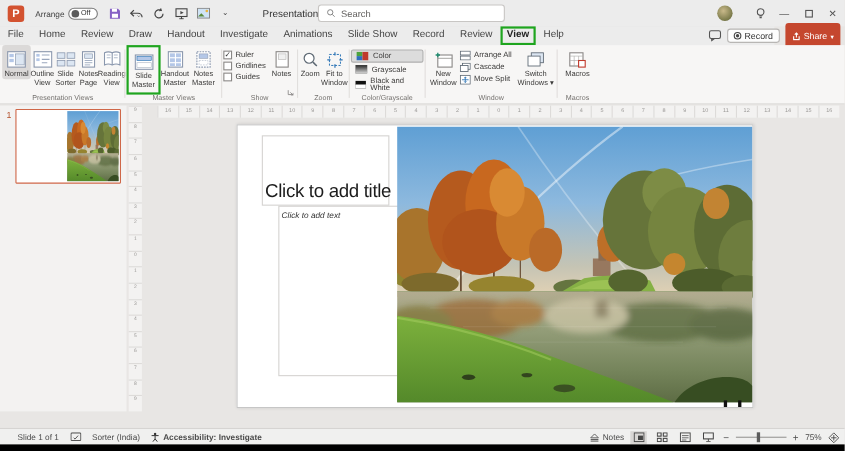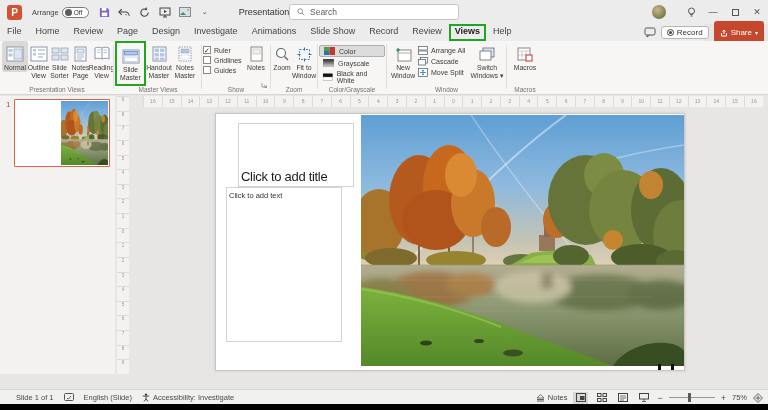--- a/index.html
+++ b/index.html
@@ -58,33 +58,33 @@
   .slide-num { position:absolute; left:6px; top:4px; font-size:8px; color:#b3512c; }
   .thumb { position:absolute; left:14px; top:3px; width:96px; height:68px; background:#fff; border:1.5px solid #cf6748; border-radius:1px; }
   .thumb svg { position:absolute; right:1px; top:1px; }
   .v-ruler { position:absolute; left:117px; top:0; width:12px; height:278px; background:#f3f2f1; display:flex; flex-direction:column; }
   .vnum { flex:1; font-size:4.5px; color:#9a9896; text-align:center; border-top:1px solid #dddbd9; line-height:1; padding-top:1px; }
   .h-ruler { position:absolute; left:143px; top:0; width:620px; height:11px; background:#f3f2f1; display:flex; align-items:center; }
   .hnum { flex:1; font-size:5px; color:#9a9896; text-align:center; border-left:1px solid #dddbd9; line-height:11px; }
 
   .slide { position:absolute; left:215px; top:17px; width:470px; height:258px; background:#fff; border:1px solid #c6c6c6; box-shadow:0 0 3px rgba(0,0,0,.12); }
   .ph-title { position:absolute; left:22px; top:9px; width:116px; height:64px; border:1px solid #d5d3d1; display:flex; align-items:flex-end; }
-  .ph-title span { font-size:13px; color:#1c1c1c; padding:0 1px 2px 2px; white-space:nowrap; letter-spacing:-0.3px; }
-  .ph-body { position:absolute; left:10px; top:73px; width:116px; height:155px; border:1px solid #d5d3d1; }
+  .ph-title span { font-size:17px; color:#1c1c1c; padding:0 1px 2px 2px; white-space:nowrap; letter-spacing:-0.3px; }
+  .ph-body { position:absolute; left:37px; top:73px; width:116px; height:155px; border:1px solid #d5d3d1;font-style:italic; }
   .ph-body span { font-size:7.5px; color:#333; display:block; padding:3px 0 0 2px; }
   .scene { position:absolute; right:0; top:1px; width:323px; height:251px; }
   .handle { position:absolute; width:3px; height:6px; background:#111; }
 
   .notes-bar { position:absolute; left:0; top:374px; width:768px; height:15px; background:#f0efee; border-top:1px solid #d8d6d4; }
   .notes-bar span { position:absolute; left:122px; top:3px; font-size:8px; color:#605e5c; }
 
   
   .statusbar { position:absolute; left:0; top:389px; width:768px; height:15px; background:#f0f0ef; border-top:1px solid #d6d4d2; font-size:7.5px; color:#4a4a4a; }
   .sb-left { position:absolute; left:16px; top:0; height:15px; display:flex; align-items:center; gap:10px; }
-  .sb-acc { font-weight:normal; display:flex; align-items:center; gap:3px; }
+  .sb-acc { font-weight:bold; display:flex; align-items:center; gap:3px; }
   .sb-right { position:absolute; right:5px; top:0; height:15px; display:flex; align-items:center; gap:6px; }
   .viewico { width:15px; height:12px; display:flex; align-items:center; justify-content:center; }
   .viewico.selected { background:#d8d6d4; }
   .zoom-track { width:46px; height:1px; background:#9a9896; position:relative; }
   .zoom-thumb { position:absolute; left:19px; top:-4px; width:3px; height:9px; background:#5c5c5c; }
   .black-strip { position:absolute; left:0; top:404px; width:768px; height:6px; background:#000; }
 </style>
 </head>
 <body>
 
@@ -239,28 +239,28 @@
           <span class="maxglyph"></span>
         </span>
       <span class="winbtn">✕</span>
     </div>
   </div>
 
   <div class="tabrow">
     <span class="tab">File</span>
     <span class="tab">Home</span>
     <span class="tab">Review</span>
-    <span class="tab">Page</span>
-    <span class="tab">Design</span>
+    <span class="tab">Draw</span>
+    <span class="tab">Handout</span>
     <span class="tab">Investigate</span>
     <span class="tab">Animations</span>
     <span class="tab">Slide Show</span>
     <span class="tab">Record</span>
     <span class="tab">Review</span>
-    <span class="tab active-green">Views</span>
+    <span class="tab active-green">View</span>
     <span class="tab">Help</span>
   </div>
   <div class="tr-right">
     <svg width="12" height="11" viewBox="0 0 12 11">
         <rect x="1" y="1" width="10" height="7" rx="1.5" stroke="#555" fill="none"></rect>
         <path d="M3,8 v2 l2.5,-2" stroke="#555" fill="none"></path>
       </svg>
     <span class="btn-record">
         <span class="rec-dot"></span>
         <span>Record</span>
@@ -622,21 +622,21 @@
   </div>
 
 
   <div class="statusbar">
     <div class="sb-left">
       <span>Slide 1 of 1</span>
       <svg width="10" height="9" viewBox="0 0 10 9">
           <rect x="0.5" y="0.5" width="9" height="7" rx="1" stroke="#555" fill="none"></rect>
           <path d="M3,5 l1.2,1.2 L7,3" stroke="#555" fill="none" stroke-width="0.9"></path>
         </svg>
-      <span>English (Slide)</span>
+      <span>Sorter (India)</span>
       <span class="sb-acc">
         <svg width="8" height="9" viewBox="0 0 8 9">
             <circle cx="4" cy="1.5" r="1.1" fill="#333"></circle>
             <path d="M0.8,3 h6.4 M4,3 v3 M4,6 l-2,2.5 M4,6 l2,2.5" stroke="#333" fill="none" stroke-width="0.9"></path>
           </svg>
         <span>Accessibility: Investigate</span>
       </span>
     </div>
     <div class="sb-right">
       <span style="display:flex; align-items:center; gap:3px;">

